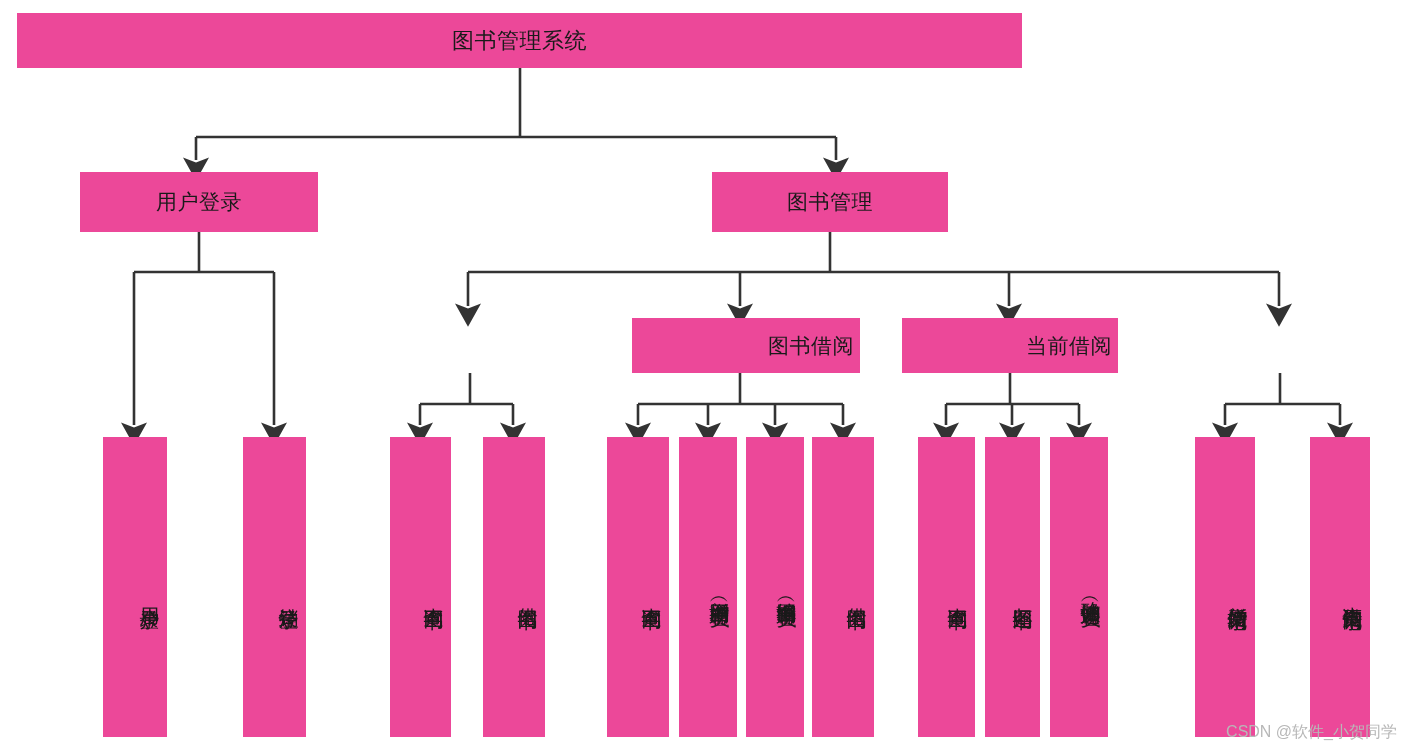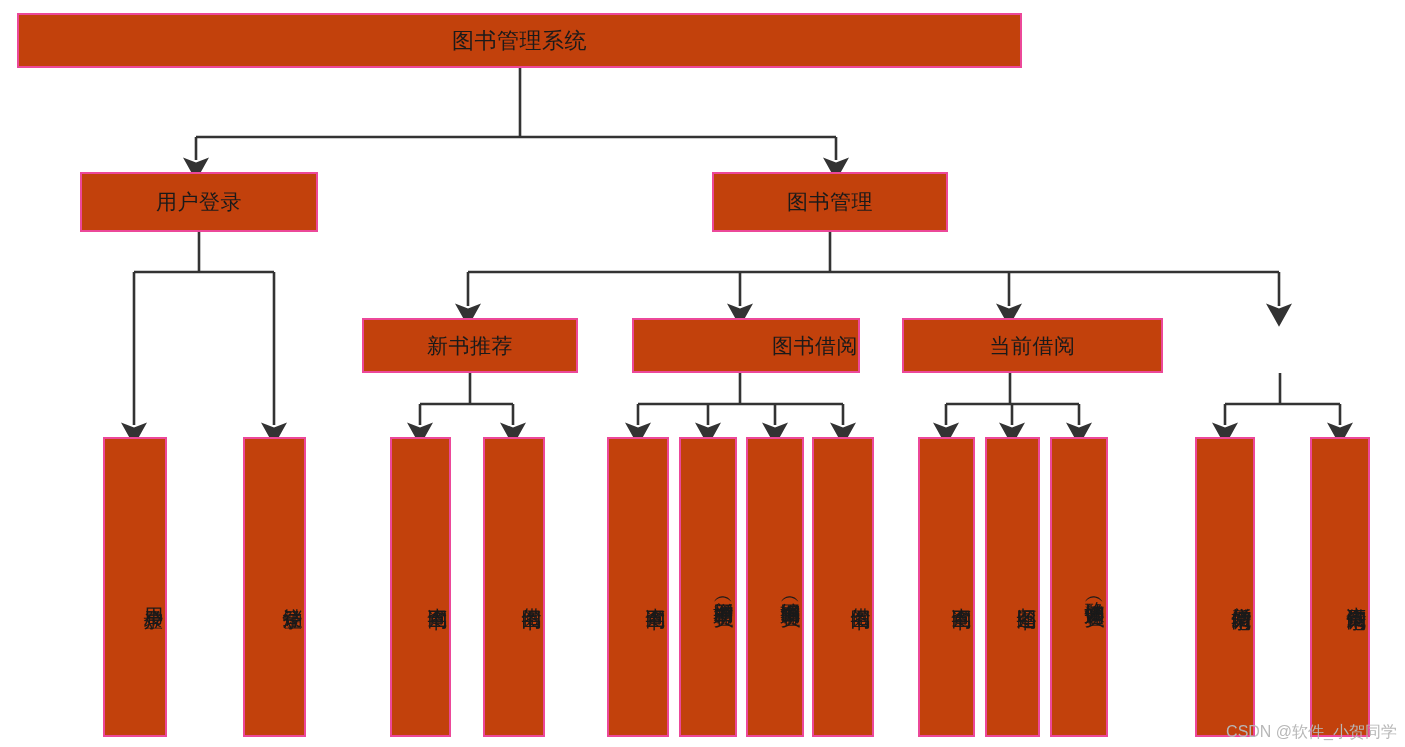--- a/index.html
+++ b/index.html
@@ -20,22 +20,22 @@
   #edges {
     position: absolute;
     left: 0;
     top: 0;
     width: 1405px;
     height: 747px;
   }
   .node {
     position: absolute;
     box-sizing: border-box;
-    border: 2px solid #ec4899;
-    background: #c2410c;
+    border: 6px solid #ec4899;
+    background: #ec4899;
     display: flex;
     align-items: center;
     justify-content: center;
     color: #1a1a1a;
     z-index: 2;
   }
   .node.h {
     font-size: 21px;
     letter-spacing: 0.5px;
   }
@@ -130,27 +130,24 @@
     <span class="label">图书管理系统</span>
   </div>
 
   <div class="node h" style="left:80px; top:172px; width:238px; height:60px;">
     <span class="label">用户登录</span>
   </div>
   <div class="node h" style="left:712px; top:172px; width:236px; height:60px;">
     <span class="label">图书管理</span>
   </div>
 
-  <div class="node h" style="left:362px; top:318px; width:216px; height:55px;">
-    <span class="label">新书推荐</span>
-  </div>
   <div class="node h" style="left:632px; top:318px; width:228px; height:55px;justify-content:flex-end;">
     <span class="label">图书借阅</span>
   </div>
-  <div class="node h" style="left:902px; top:318px; width:261px; height:55px;">
+  <div class="node h" style="left:902px; top:318px; width:216px; height:55px;justify-content:flex-end;">
     <span class="label">当前借阅</span>
   </div>
 
   <div class="node v" style="left:103px; top:437px; width:64px; height:300px;">
     <span class="label">用户登录</span>
   </div>
   <div class="node v" style="left:243px; top:437px; width:63px; height:300px;">
     <span class="label">注销登录</span>
   </div>
 

